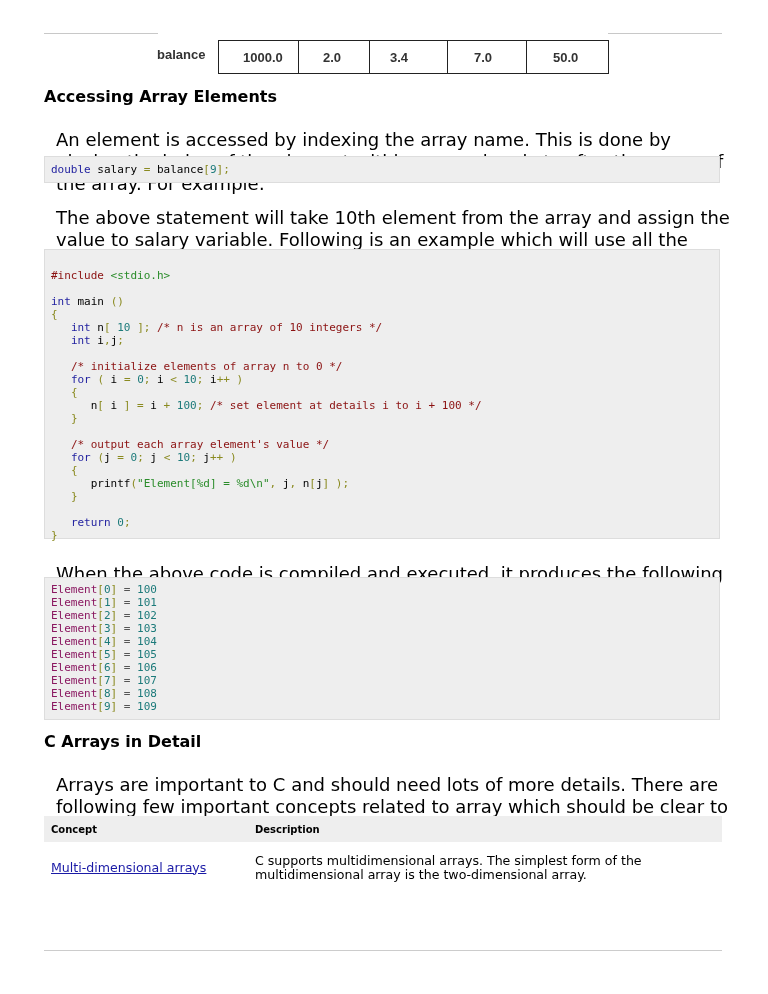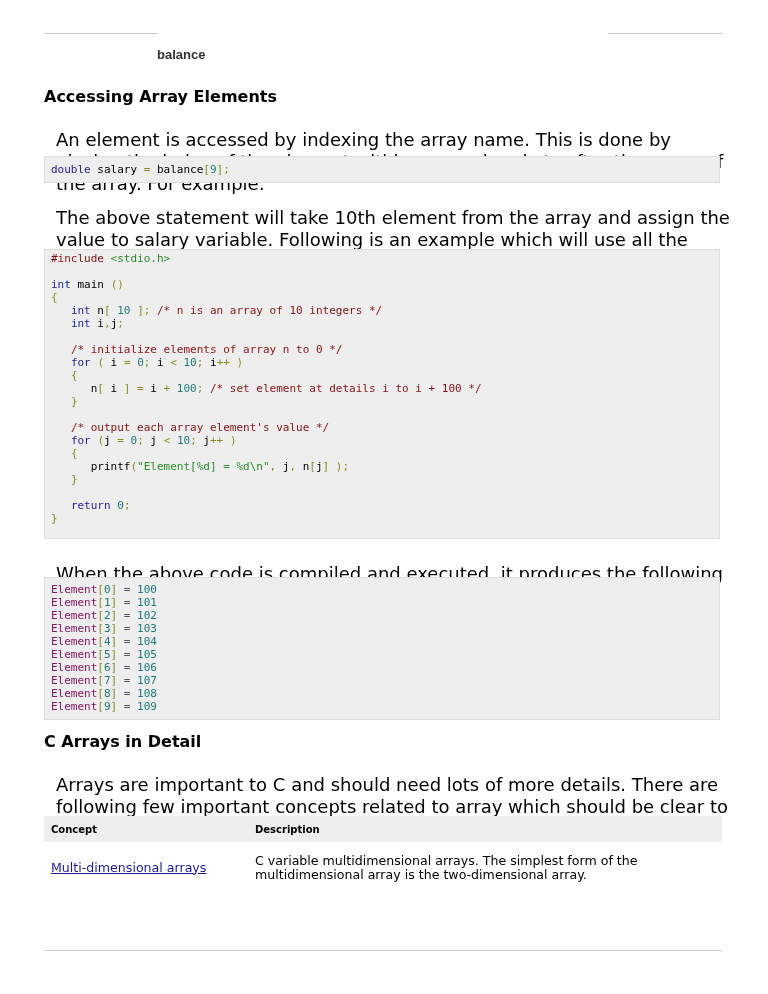--- a/index.html
+++ b/index.html
@@ -69,31 +69,38 @@
 </style>
 </head>
 <body>
 
 <div class="page">
 
   <div class="diagram">
     <div class="rule-left"></div>
     <div class="rule-right"></div>
     <span class="arr-label">balance</span>
+    <div class="cells">
+      <div class="cell" style="width:80px">1000.0</div>
+      <div class="cell" style="width:71px">2.0</div>
+      <div class="cell" style="width:78px;padding-left:20px">3.4</div>
+      <div class="cell" style="width:79px;padding-left:26px">7.0</div>
+      <div class="cell" style="width:81px;padding-left:26px">50.0</div>
+    </div>
   </div>
 
   <h2 style="top:87px">Accessing Array Elements</h2>
 
   <p class="text" style="top:117px">An element is accessed by indexing the array name. This is done by placing the index of the element within square brackets after the name of the array. For example:</p>
 
   <div class="code" style="top:156px;height:27px;padding-top:6px"><span class="kw">double</span> salary <span class="op">=</span> balance<span class="pun">[</span><span class="num">9</span><span class="pun">];</span></div>
 
   <p class="text" style="top:195px">The above statement will take 10th element from the array and assign the value to salary variable. Following is an example which will use all the above mentioned three concepts viz. declaration, assignment and accessing arrays:</p>
 
-  <div class="code" style="top:249px;height:290px;padding-top:2px"><span class="pp">#include</span> <span class="str">&lt;stdio.h&gt;</span>
+  <div class="code" style="top:249px;height:290px;padding-top:19px"><span class="pp">#include</span> <span class="str">&lt;stdio.h&gt;</span>
 
 <span class="kw">int</span> main <span class="pun">()</span>
 <span class="pun">{</span>
    <span class="kw">int</span> n<span class="pun">[</span> <span class="num">10</span> <span class="pun">];</span> <span class="cm">/* n is an array of 10 integers */</span>
    <span class="kw">int</span> i<span class="pun">,</span>j<span class="pun">;</span>
 
    <span class="cm">/* initialize elements of array n to 0 */</span>
    <span class="kw">for</span> <span class="pun">(</span> i <span class="op">=</span> <span class="num">0</span><span class="pun">;</span> i <span class="op">&lt;</span> <span class="num">10</span><span class="pun">;</span> i<span class="op">++</span> <span class="pun">)</span>
    <span class="pun">{</span>
       n<span class="pun">[</span> i <span class="pun">]</span> <span class="op">=</span> i <span class="op">+</span> <span class="num">100</span><span class="pun">;</span> <span class="cm">/* set element at details i to i + 100 */</span>
@@ -119,19 +126,19 @@
   <table class="concepts">
     <thead>
       <tr>
         <th>Concept</th>
         <th>Description</th>
       </tr>
     </thead>
     <tbody>
       <tr>
         <td class="c1"><a href="#">Multi-dimensional arrays</a></td>
-        <td>C variable multidimensional arrays. The simplest form of the multidimensional array is the two-dimensional array.</td>
+        <td>C supports multidimensional arrays. The simplest form of the multidimensional array is the two-dimensional array.</td>
       </tr>
     </tbody>
   </table>
 
   <div class="bottom-rule"></div>
 </div>
 
 </body></html>

